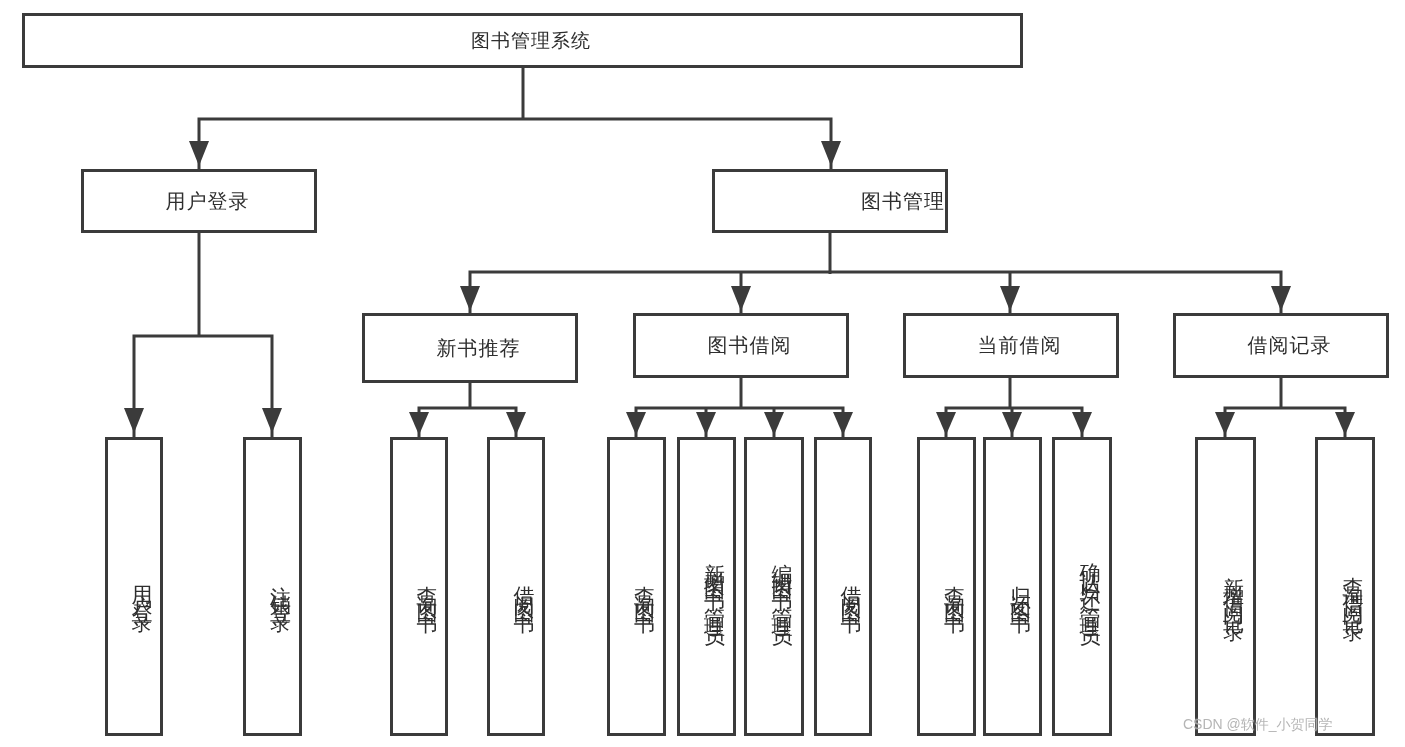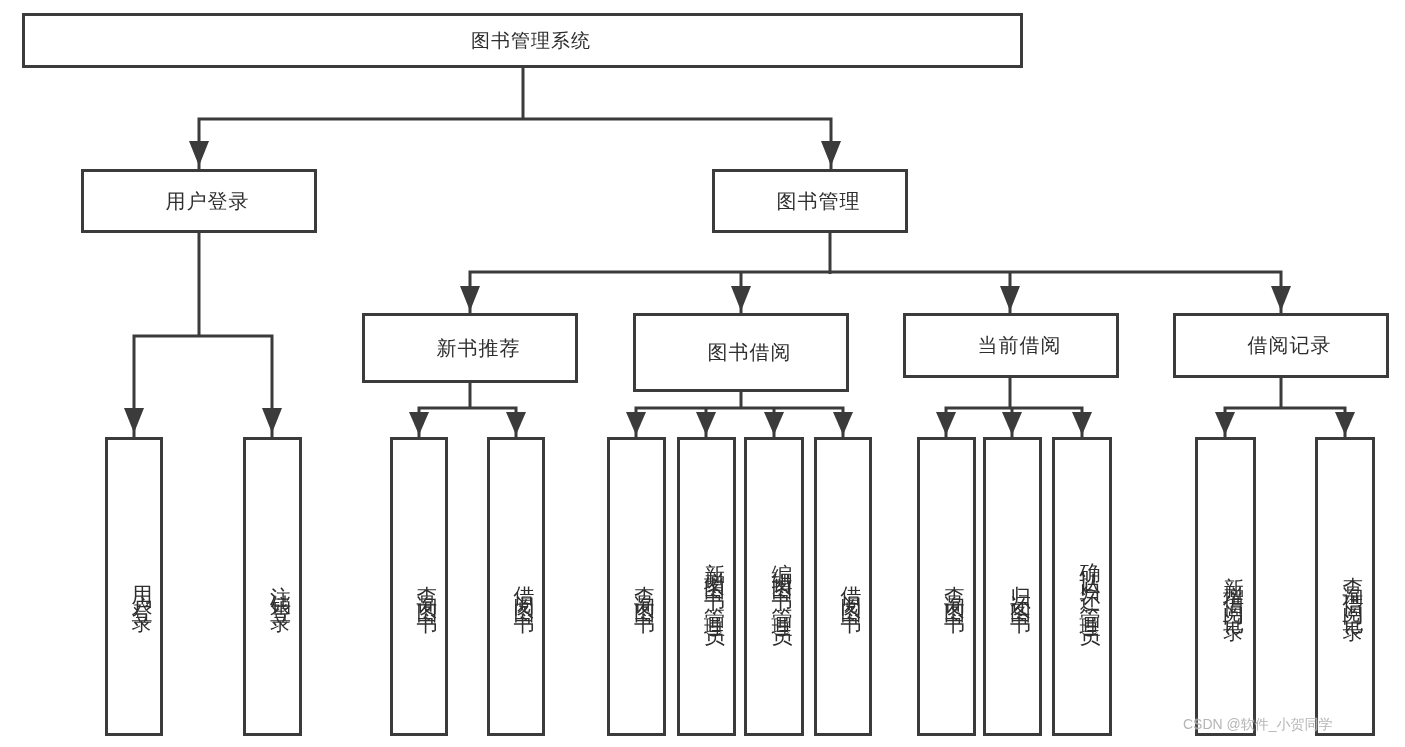--- a/index.html
+++ b/index.html
@@ -141,28 +141,28 @@
     </g>
   </svg>
 
   <div class="node rootbox" style="left:22px; top:13px; width:1001px; height:55px;">
     <span>图书管理系统</span>
   </div>
 
   <div class="node hbox" style="left:81px; top:169px; width:236px; height:64px;">
     <span>用户登录</span>
   </div>
-  <div class="node hbox" style="left:712px; top:169px; width:196px; height:64px;">
+  <div class="node hbox" style="left:712px; top:169px; width:236px; height:64px;justify-content:flex-end;">
     <span>图书管理</span>
   </div>
 
   <div class="node hbox" style="left:362px; top:313px; width:216px; height:70px;">
     <span>新书推荐</span>
   </div>
-  <div class="node hbox" style="left:633px; top:313px; width:216px; height:79px;">
+  <div class="node hbox" style="left:633px; top:313px; width:216px; height:65px;">
     <span>图书借阅</span>
   </div>
   <div class="node hbox" style="left:903px; top:313px; width:216px; height:65px;align-items:center;">
     <span>当前借阅</span>
   </div>
   <div class="node hbox" style="left:1173px; top:313px; width:216px; height:65px;">
     <span>借阅记录</span>
   </div>
 
   <div class="node leaf" style="left:105px; top:437px; width:58px; height:299px;">

